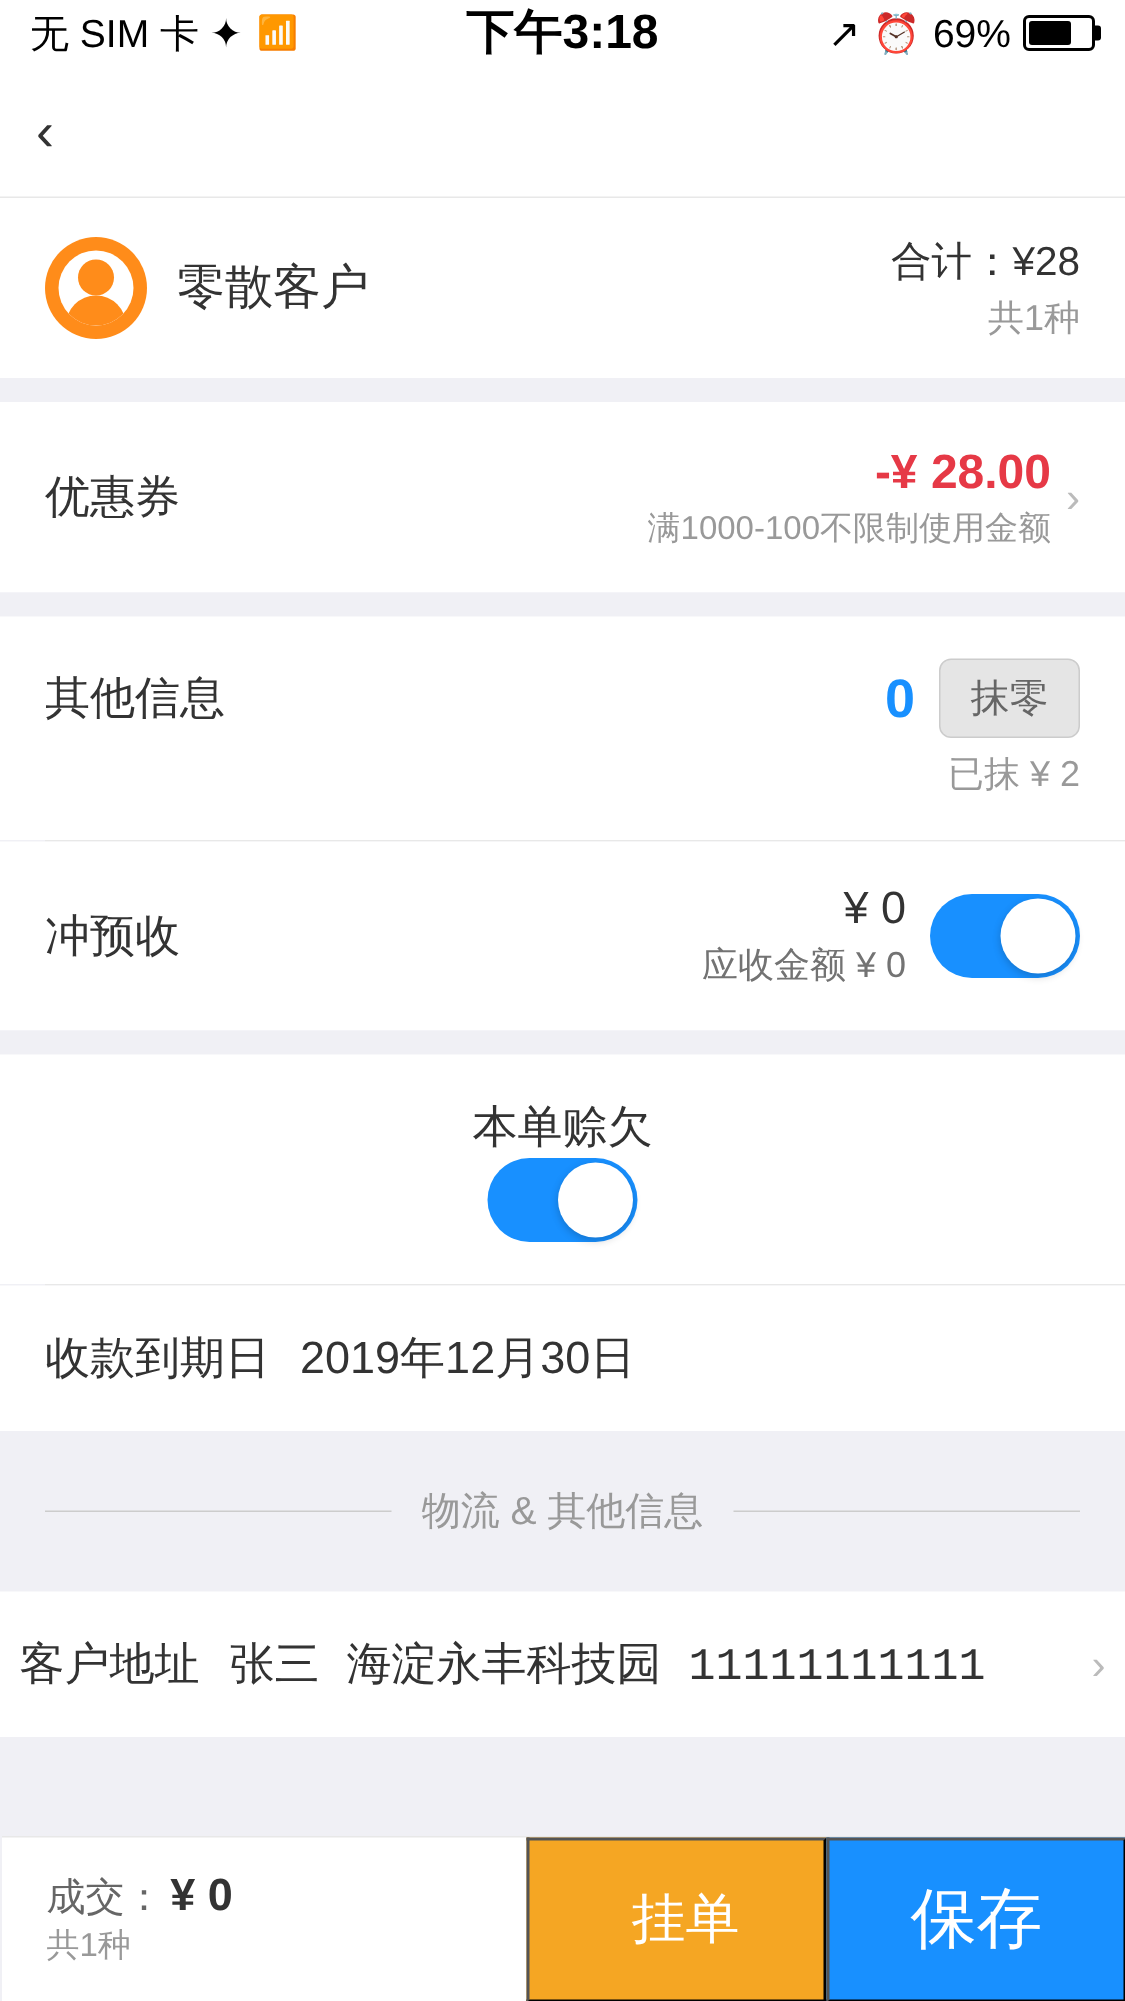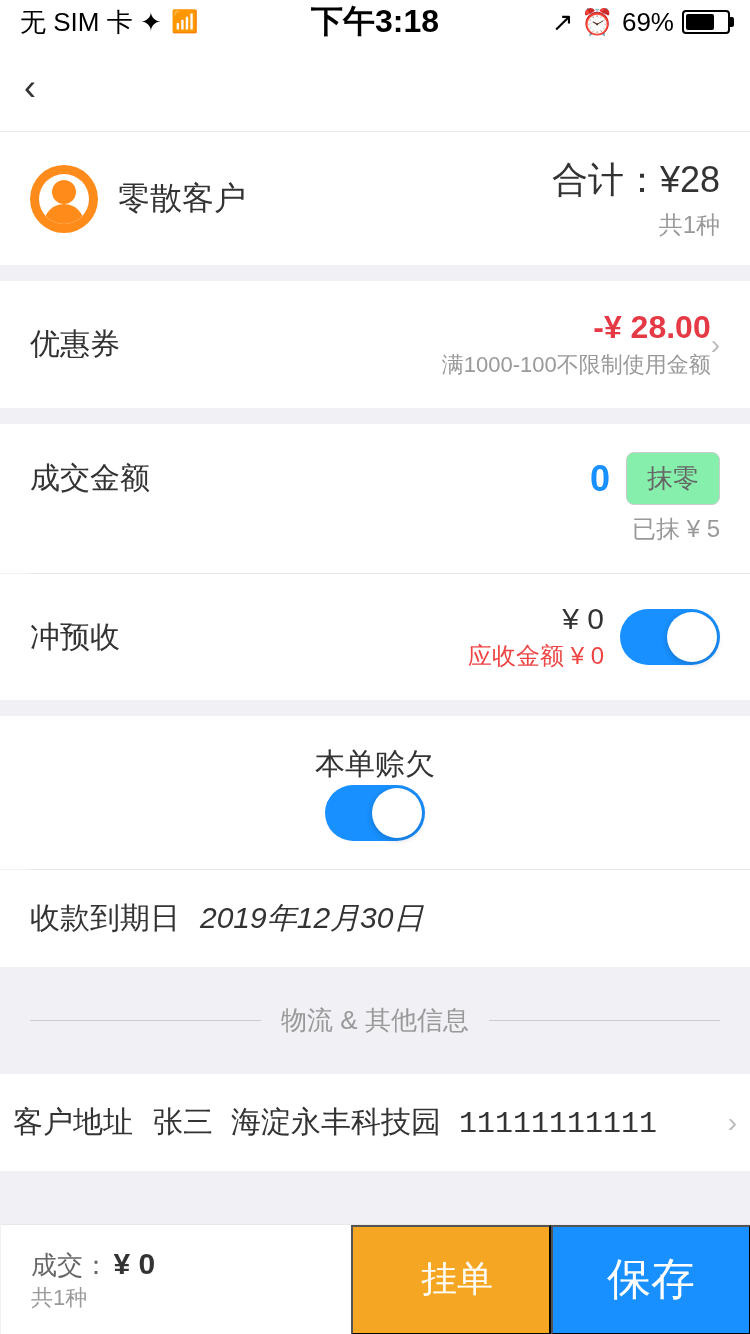--- a/index.html
+++ b/index.html
@@ -155,21 +155,21 @@
     }
     .customer-name {
       font-size: 32px;
       color: #333;
       font-weight: 500;
     }
     .customer-right {
       text-align: right;
     }
     .customer-total {
-      font-size: 36px;
+      font-size: 27px;
       color: #333;
     }
     .customer-count {
       font-size: 24px;
       color: #999;
       margin-top: 4px;
     }
 
     
     .divider {
@@ -193,21 +193,21 @@
       background: #fff;
       padding: 28px 30px;
       display: flex;
       align-items: center;
       justify-content: space-between;
     }
     .coupon-right {
       text-align: right;
       display: flex;
       align-items: center;
-      gap: 0;
+      gap: 10px;
     }
     .coupon-values {
       text-align: right;
     }
     .coupon-amount {
       font-size: 32px;
       color: #e63946;
       font-weight: 600;
     }
     .coupon-desc {
@@ -239,21 +239,21 @@
       font-size: 36px;
       color: #1890ff;
       font-weight: 600;
     }
     .round-btn {
       border: 1px solid #ccc;
       border-radius: 8px;
       padding: 8px 20px;
       font-size: 26px;
       color: #666;
-      background: #86efac;
+      background: #e5e5e5;
       cursor: pointer;
     }
     .amount-sub {
       font-size: 24px;
       color: #999;
       margin-top: 8px;
       text-align: right;
     }
 
     
@@ -272,21 +272,21 @@
     }
     .prepay-values {
       text-align: right;
     }
     .prepay-main {
       font-size: 30px;
       color: #333;
     }
     .prepay-sub {
       font-size: 24px;
-      color: #ef4444;
+      color: #737373;
       margin-top: 4px;
     }
 
     
     .toggle {
       width: 100px;
       height: 56px;
       border-radius: 28px;
       background: #1890ff;
       position: relative;
@@ -322,21 +322,20 @@
       align-items: center;
       gap: 20px;
     }
     .due-date-label {
       font-size: 30px;
       color: #333;
     }
     .due-date-value {
       font-size: 30px;
       color: #333;
-      font-style: italic;
     }
 
     
     .logistics-divider {
       background: #f0f0f5;
       padding: 20px 30px;
       display: flex;
       align-items: center;
       justify-content: center;
       gap: 20px;
@@ -477,27 +476,27 @@
         <div class="coupon-desc">满1000-100不限制使用金额</div>
       </div>
       <span class="chevron-icon">›</span>
     </div>
   </div>
 
   <div class="divider"></div>
 
   <div class="amount-section">
     <div class="amount-top">
-      <span class="row-label">成交金额</span>
+      <span class="row-label">其他信息</span>
       <div class="amount-input-area">
         <span class="amount-value">0</span>
         <button class="round-btn">抹零</button>
       </div>
     </div>
-    <div class="amount-sub">已抹  ¥ 5</div>
+    <div class="amount-sub">已抹  ¥ 2</div>
   </div>
 
   <div class="thin-divider"></div>
 
   <div class="prepay-section">
     <span class="row-label">冲预收</span>
     <div class="prepay-right">
       <div class="prepay-values">
         <div class="prepay-main">¥ 0</div>
         <div class="prepay-sub">应收金额 ¥ 0</div>

